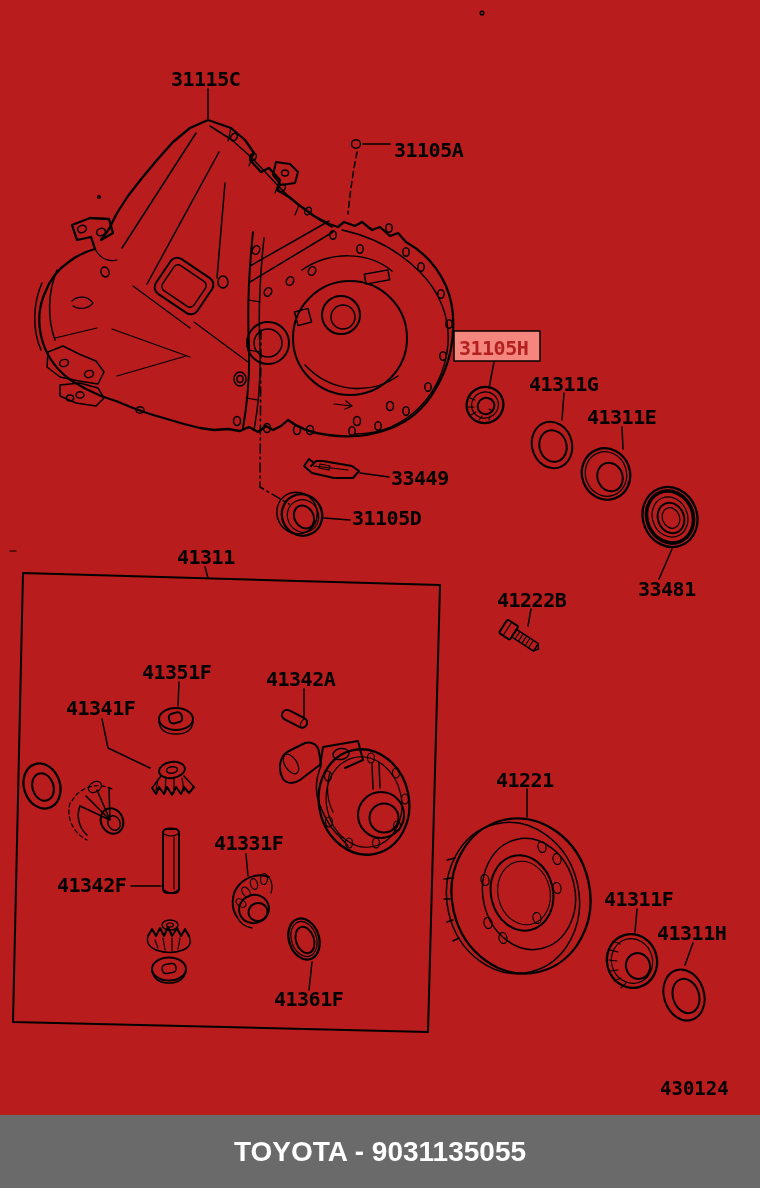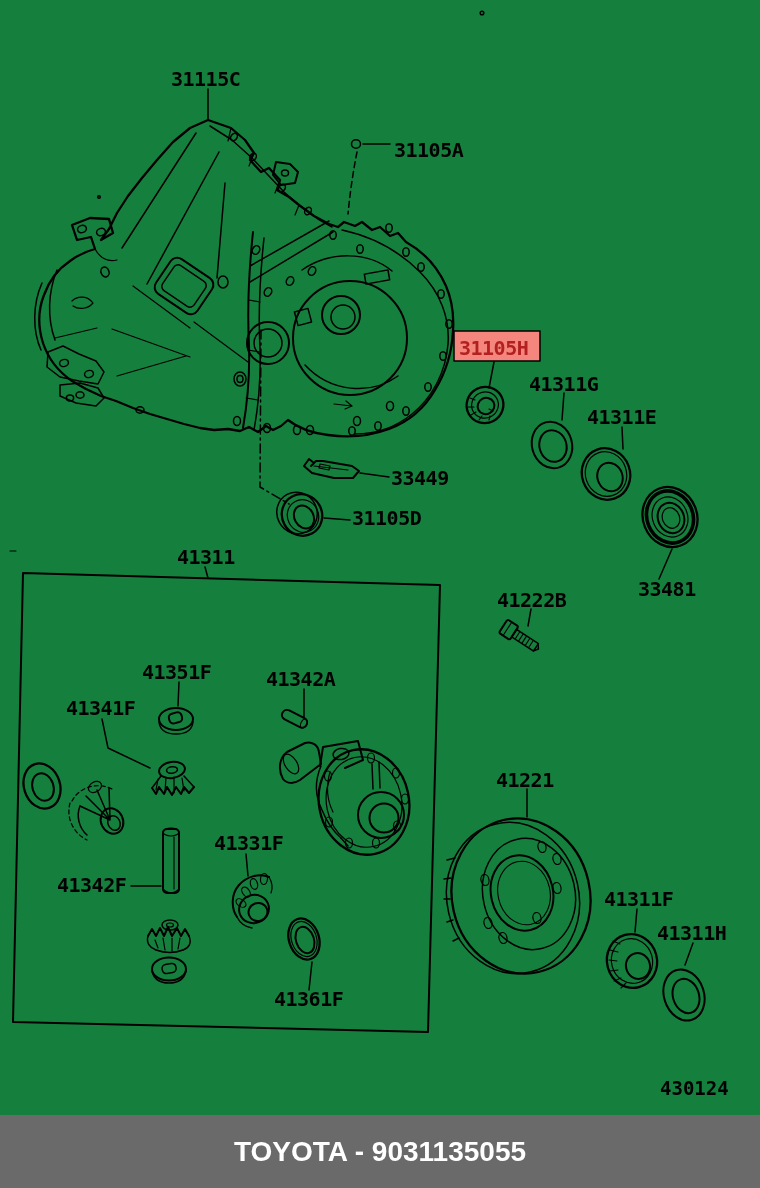--- a/index.html
+++ b/index.html
@@ -1,16 +1,16 @@
 <!DOCTYPE html>
 <html><head>
 <meta charset="utf-8">
 <style>
   html,body{margin:0;padding:0;background:#fff;}
-  .page{position:relative;width:760px;height:1188px;background:#15803d;overflow:hidden;}
+  .page{position:relative;width:760px;height:1188px;background:#b91c1c;overflow:hidden;}
   svg{position:absolute;left:0;top:0;}
   
   svg path, svg ellipse, svg circle, svg rect, svg line, svg polyline, svg polygon{
     fill:none;stroke:#000;stroke-width:1.5;stroke-linecap:round;stroke-linejoin:round;
   }
   .s1{stroke-width:1.1}.s12{stroke-width:1.2}.s15{stroke-width:1.5}
   .s2{stroke-width:2}.s22{stroke-width:2.3}.s3{stroke-width:3.6}
   .pn{font:bold 20px "DejaVu Sans Mono","Liberation Mono",monospace;fill:#000;letter-spacing:-0.5px;stroke:none;}
   .fig{font:bold 19px "DejaVu Sans Mono","Liberation Mono",monospace;fill:#000;stroke:none;}
   .footer{position:absolute;left:0;top:1115px;width:760px;height:73px;

